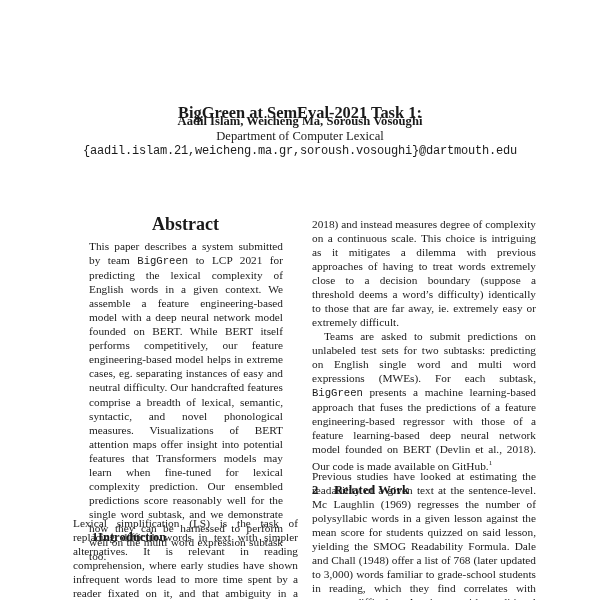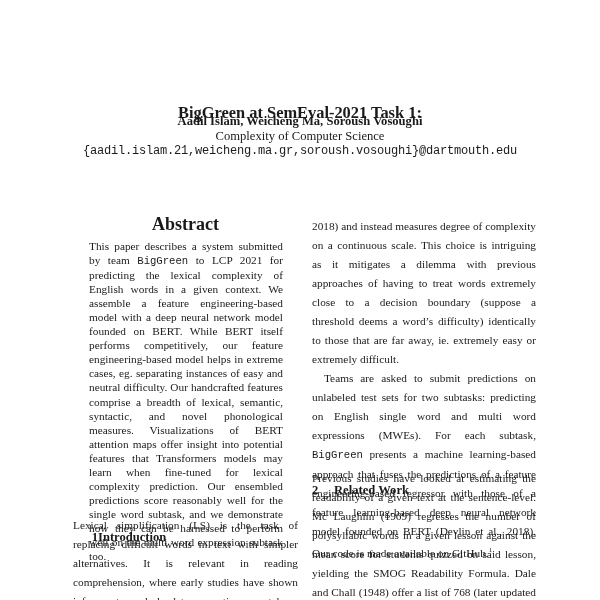--- a/index.html
+++ b/index.html
@@ -4,21 +4,21 @@
 <style>
   html, body { margin:0; padding:0; background:#ffffff; }
   body { width:600px; height:600px; overflow:hidden; position:relative;
          font-family:"Liberation Serif", serif; color:#1a1a1a; }
   .title { position:absolute; left:0; width:600px; top:58px; text-align:center;
            font-weight:bold; font-size:16.4px; line-height:19px;margin-top:45px; }
   .authors { position:absolute; left:0; width:600px; top:114px; text-align:center;
              font-size:12.6px; line-height:15px; }
   .authors .names { font-weight:bold; }
   .authors .email { font-family:"Liberation Mono", monospace; font-size:12px; letter-spacing:-0.2px; }
-  .col { position:absolute; font-size:11.3px; line-height:19px; }
+  .col { position:absolute; font-size:11.3px; line-height:14px; }
   .col-left { left:73px; width:225px; }
   .col-right { left:312px; width:224px; }
   .abstract-heading { position:absolute; left:73px; width:225px; top:214px; text-align:center;
                       font-weight:bold; font-size:18px; }
   .abstract { position:absolute; left:89px; width:194px; top:239px; font-size:11.3px;
               line-height:14.05px; text-align:justify; }
   .p { text-align:justify; margin:0; }
   .mono { font-family:"Liberation Mono", monospace; font-size:10.6px;margin-top:22px; }
   .sec-heading { position:absolute; font-weight:bold; font-size:12.6px;margin-top:36px; }
   .sec-num { display:inline-block; width:22px; }
@@ -27,21 +27,21 @@
 </style>
 </head>
 <body>
 
 <div class="title">
   <div>BigGreen at SemEval-2021 Task 1:</div>
 </div>
 
 <div class="authors">
   <div class="names">Aadil Islam, Weicheng Ma, Soroush Vosoughi</div>
-  <div>Complexity of Computer Science</div>
+  <div>Department of Computer Lexical</div>
   <div class="email">{aadil.islam.21,weicheng.ma.gr,soroush.vosoughi}@dartmouth.edu</div>
 </div>
 
 <div class="abstract-heading">Abstract</div>
 
 <p class="abstract p"><span>This paper describes a system submitted by team</span> <span class="mono">BigGreen</span> <span>to LCP 2021 for predicting the lexical complexity of English words in a given context. We assemble a feature engineering-based model with a deep neural network model founded on BERT. While BERT itself performs competitively, our feature engineering-based model helps in extreme cases, eg. separating instances of easy and neutral difficulty. Our handcrafted features comprise a breadth of lexical, semantic, syntactic, and novel phonological measures. Visualizations of BERT attention maps offer insight into potential features that Transformers models may learn when fine-tuned for lexical complexity prediction. Our ensembled predictions score reasonably well for the single word subtask, and we demonstrate how they can be harnessed to perform well on the multi word expression subtask too.</span></p>
 
 <div class="sec-heading" style="left:76px; top:494px;text-align:right;">
   <span class="sec-num">1</span><span>Introduction</span>
 </div>

